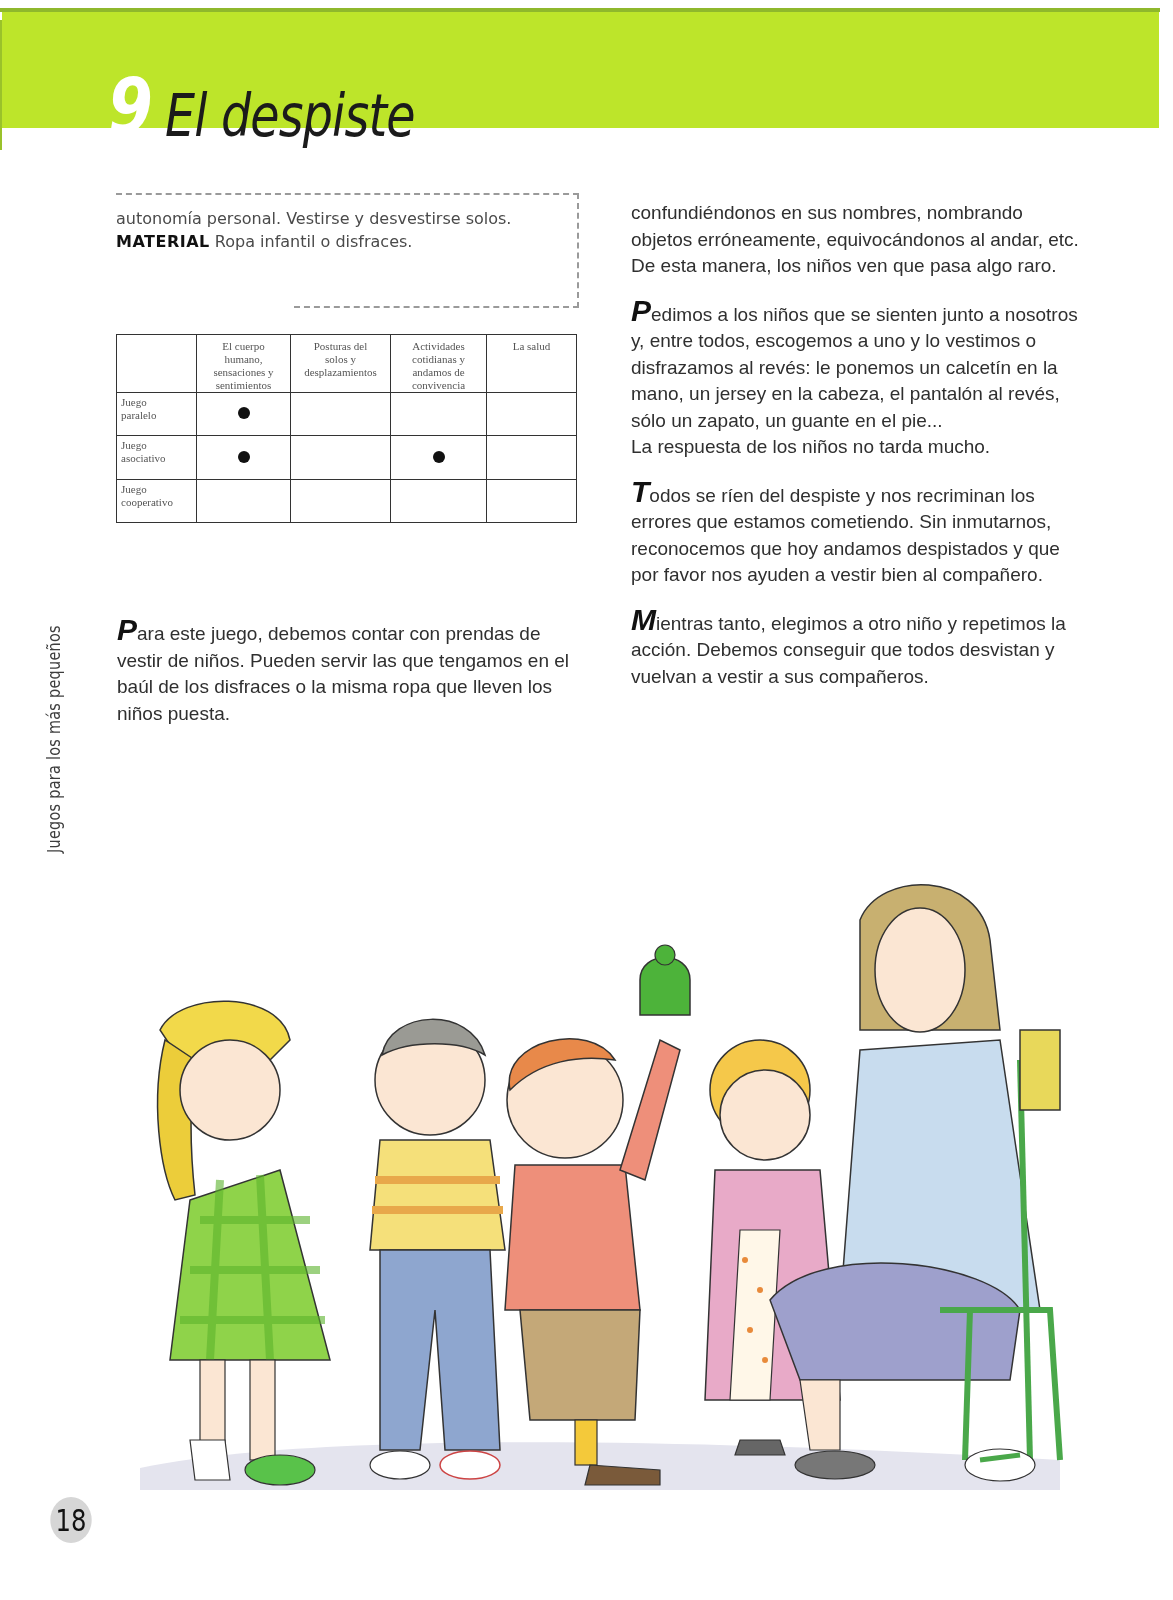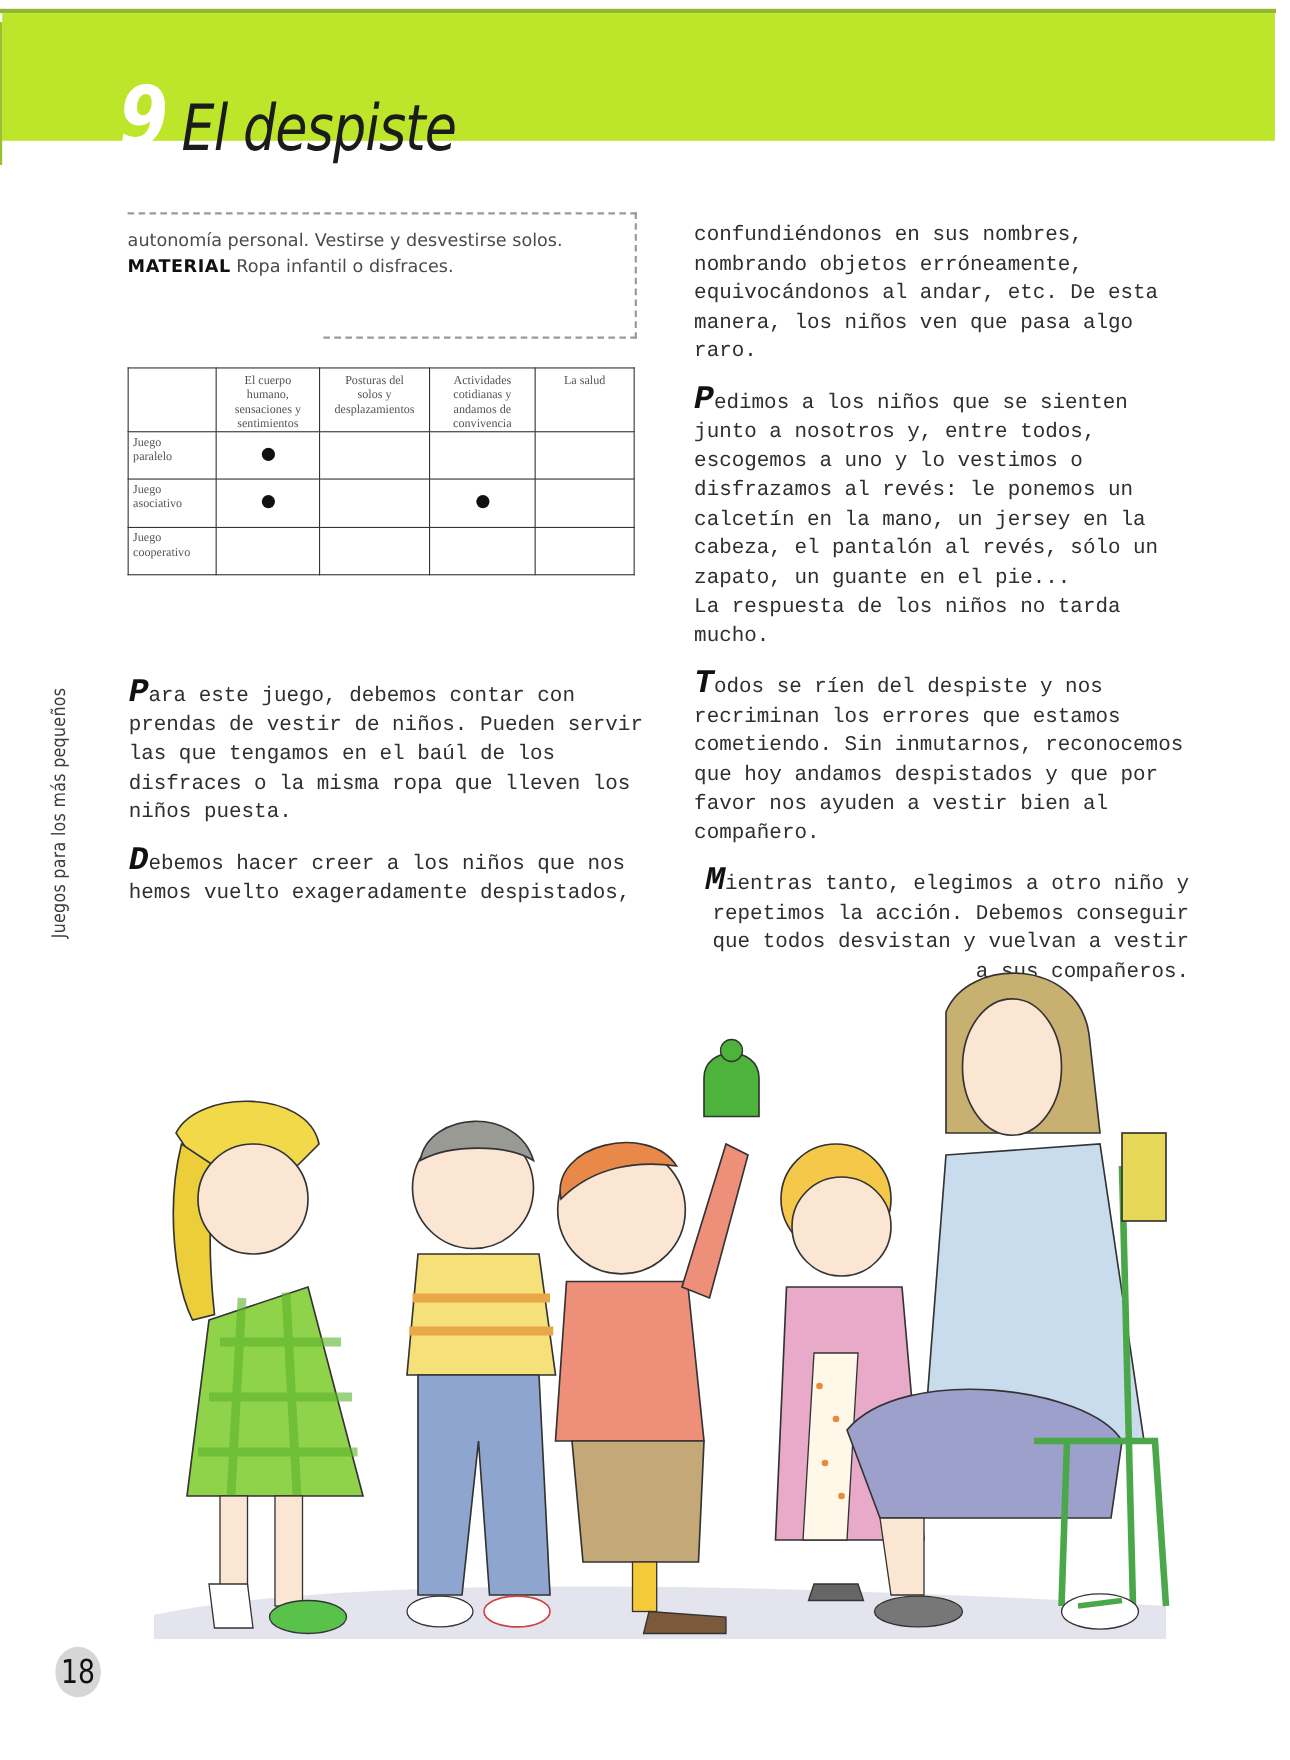--- a/index.html
+++ b/index.html
@@ -20,26 +20,26 @@
 
   .matrix { position: absolute; left: 116px; top: 334px; border-collapse: collapse; font-family: Liberation Serif, serif; font-size: 11px; color: #555; }
   .matrix td, .matrix th { border: 1.5px solid #333; font-weight: normal; }
   .matrix th { vertical-align: top; text-align: center; line-height: 13px; padding-top: 5px; }
   .matrix td.rowlabel { text-align: left; vertical-align: top; padding: 3px 0 0 4px; line-height: 13px; }
   .matrix td.cell { text-align: center; vertical-align: middle; }
   .dot { display: inline-block; width: 12px; height: 12px; border-radius: 50%; background: #111; }
 
   .side-label { position: absolute; left: 44px; top: 853px; transform: rotate(-90deg); transform-origin: left top; font-family: "DejaVu Sans", sans-serif; font-size: 17px; color: #3d3d3d; white-space: nowrap; letter-spacing: 0.3px; transform: rotate(-90deg) scaleX(0.85); }
 
-  .col { position: absolute; font-family: Liberation Mono, monospace; font-size: 19px; line-height: 26.5px; color: #2f2f2f; }
+  .col { position: absolute; font-family: Liberation Sans, sans-serif; font-size: 19px; line-height: 26.5px; color: #2f2f2f; }
   .col p { margin-bottom: 18px; }
   .col .dropcap { font-weight: bold; font-style: italic; font-size: 30px; color: #111; }
   .col-left { left: 117px; top: 617px; width: 470px; }
   .col-right { left: 631px; top: 200px; width: 450px; }
-  .col p.tight { margin-bottom: 0; text-align: right; }
+  .col p.tight { margin-bottom: 0; }
 
   .illustration { position: absolute; left: 120px; top: 840px; width: 960px; height: 650px; }
 
   .page-badge { position: absolute; left: 48px; top: 1497px; width: 46px; height: 46px; border-radius: 50%; background: #d6d6d6; display: flex; align-items: center; justify-content: center; font-family: "DejaVu Sans Condensed", "DejaVu Sans", sans-serif; font-size: 30px; color: #111; transform: scaleX(0.9); }
 </style>
 </head>
 <body>
 
 <div class="top-strip"></div>
 <div class="header-band"></div>
@@ -110,21 +110,20 @@
     <td class="cell"></td>
     <td class="cell"></td>
   </tr>
 </tbody>
   </table>
 
 <div class="side-label">Juegos para los más pequeños</div>
 
 <div class="col col-left">
   <p><span class="dropcap">P</span><span>ara este juego, debemos contar con prendas de vestir de niños. Pueden servir las que tengamos en el baúl de los disfraces o la misma ropa que lleven los niños puesta.</span></p>
-  <p><span class="dropcap">D</span><span>ebemos hacer creer a los niños que nos hemos vuelto exageradamente despistados,</span></p>
 </div>
 
 <div class="col col-right">
   <p><span>confundiéndonos en sus nombres, nombrando objetos erróneamente, equivocándonos al andar, etc. De esta manera, los niños ven que pasa algo raro.</span></p>
   <p><span class="dropcap">P</span><span>edimos a los niños que se sienten junto a nosotros y, entre todos, escogemos a uno y lo vestimos o disfrazamos al revés: le ponemos un calcetín en la mano, un jersey en la cabeza, el pantalón al revés, sólo un zapato, un guante en el pie...</span><br><span>La respuesta de los niños no tarda mucho.</span></p>
   <p><span class="dropcap">T</span><span>odos se ríen del despiste y nos recriminan los errores que estamos cometiendo. Sin inmutarnos, reconocemos que hoy andamos despistados y que por favor nos ayuden a vestir bien al compañero.</span></p>
   <p class="tight"><span class="dropcap">M</span><span>ientras tanto, elegimos a otro niño y repetimos la acción. Debemos conseguir que todos desvistan y vuelvan a vestir a sus compañeros.</span></p>
 </div>
 
 <svg class="illustration" viewBox="0 0 960 650" xmlns="http://www.w3.org/2000/svg">

